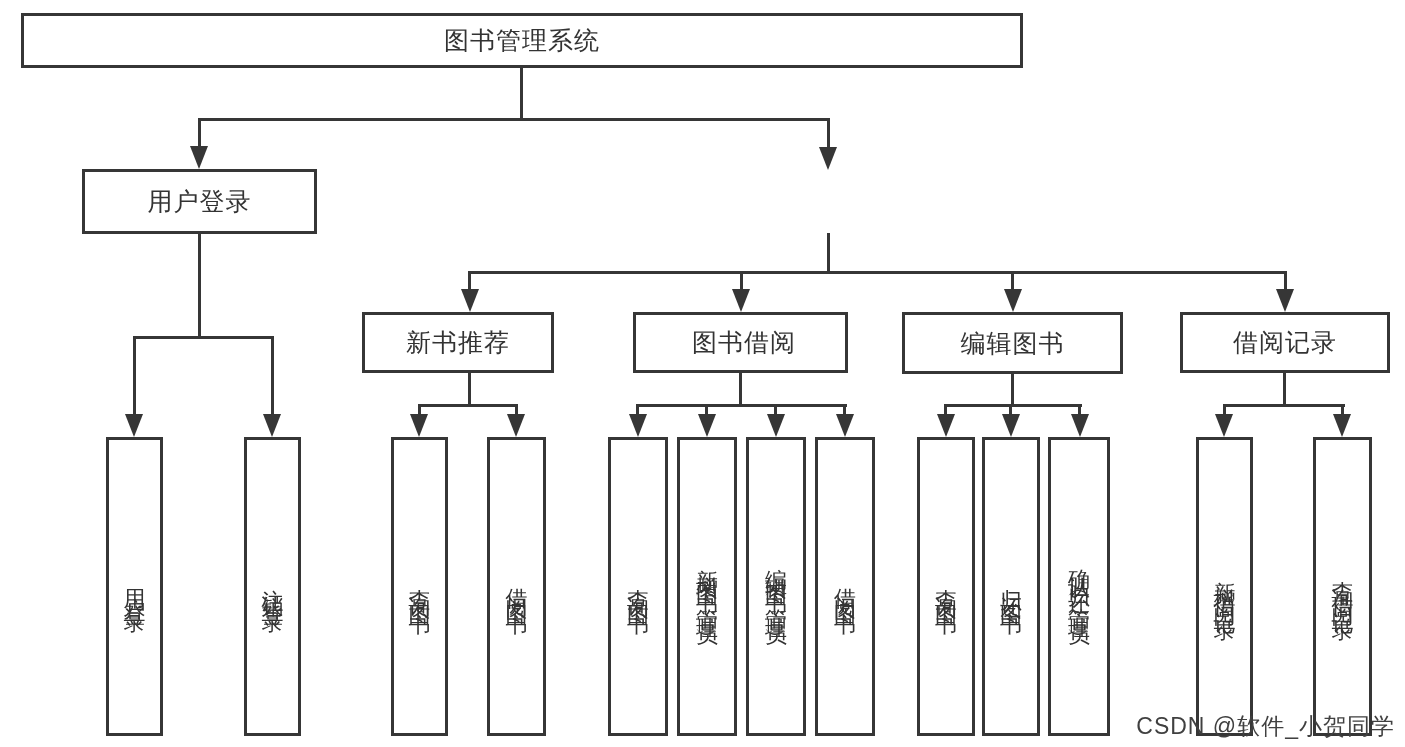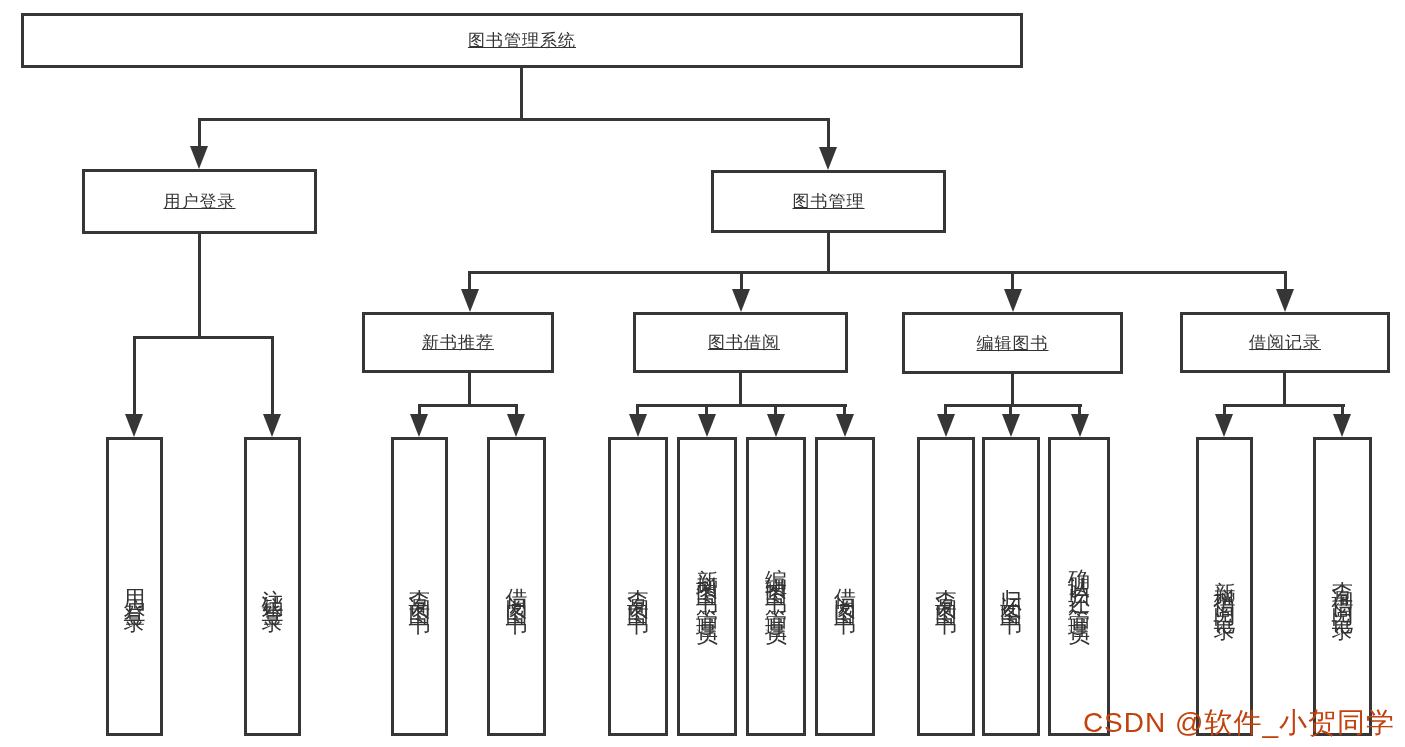--- a/index.html
+++ b/index.html
@@ -10,24 +10,23 @@
     font-family:"Liberation Sans","DejaVu Sans",sans-serif;
     color:#333333;
     overflow:hidden;
   }
   .box{
     position:absolute;
     box-sizing:border-box;
     border:3px solid #363636;
     background:#ffffff;
     display:flex;align-items:center;justify-content:center;
-    font-size:17px;
+    font-size:25px;
     letter-spacing:1px;
     color:#333333;
-    text-decoration:underline;
   }
   .vbox{
     position:absolute;
     top:437px;height:299px;
     box-sizing:border-box;
     border:3px solid #363636;
     background:#ffffff;
     display:flex;align-items:center;justify-content:center;
   }
   .vtext{
@@ -41,41 +40,40 @@
   .vline{position:absolute;width:3px;background:#363636;}
   .arrow{
     position:absolute;width:0;height:0;
     border-left:9px solid transparent;
     border-right:9px solid transparent;
     border-top:23px solid #363636;
   }
   .watermark{
     position:absolute;
     right:10px;bottom:5px;
-    font-size:28px;
-    color:#c2410c;
+    font-size:23px;
+    color:#404040;
     letter-spacing:1px;
   }
 </style>
 </head>
 <body>
 
 <div id="canvas">
 
   <div class="box" style="left:21px;top:13px;width:1002px;height:55px;">图书管理系统</div>
 
   <div class="vline" style="left:520px;top:68px;height:52px;"></div>
   <div class="hline" style="left:198px;top:118px;width:632px;"></div>
   <div class="vline" style="left:198px;top:118px;height:30px;"></div>
   <div class="arrow" style="left:190px;top:146px;"></div>
   <div class="vline" style="left:827px;top:118px;height:31px;"></div>
   <div class="arrow" style="left:819px;top:147px;"></div>
 
   <div class="box" style="left:82px;top:169px;width:235px;height:65px;">用户登录</div>
-  <div class="box" style="left:711px;top:170px;width:235px;height:63px;">图书管理</div>
 
   <div class="vline" style="left:198px;top:234px;height:104px;"></div>
   <div class="hline" style="left:133px;top:336px;width:141px;"></div>
   <div class="vline" style="left:133px;top:336px;height:80px;"></div>
   <div class="arrow" style="left:125px;top:414px;"></div>
   <div class="vline" style="left:271px;top:336px;height:80px;"></div>
   <div class="arrow" style="left:263px;top:414px;"></div>
 
   <div class="vline" style="left:827px;top:233px;height:41px;"></div>
   <div class="hline" style="left:468px;top:271px;width:818px;"></div>

